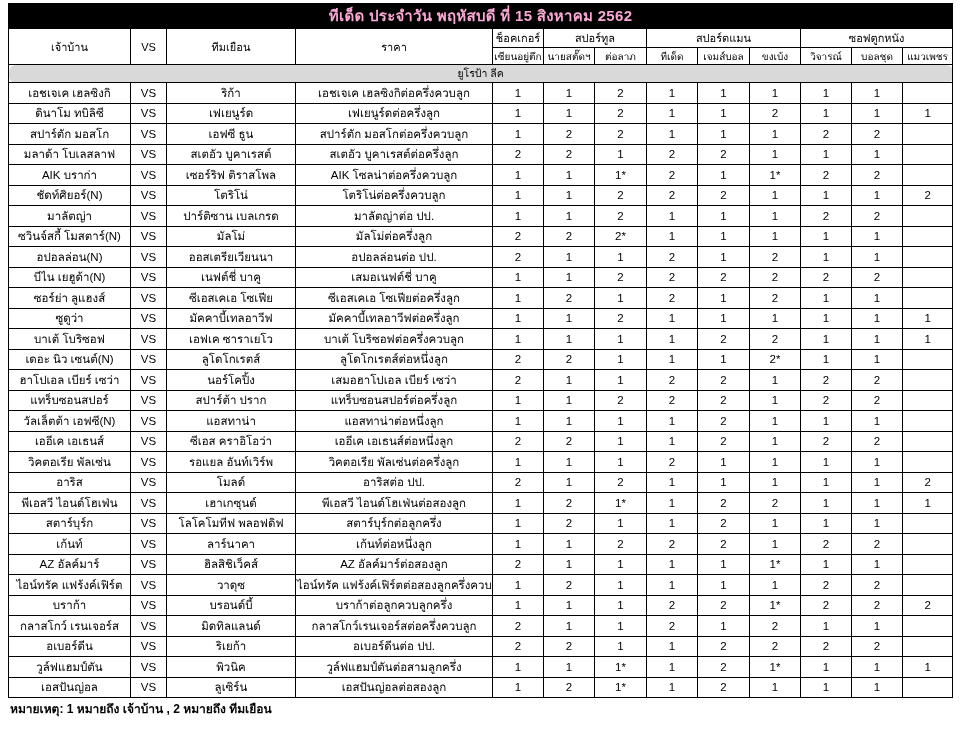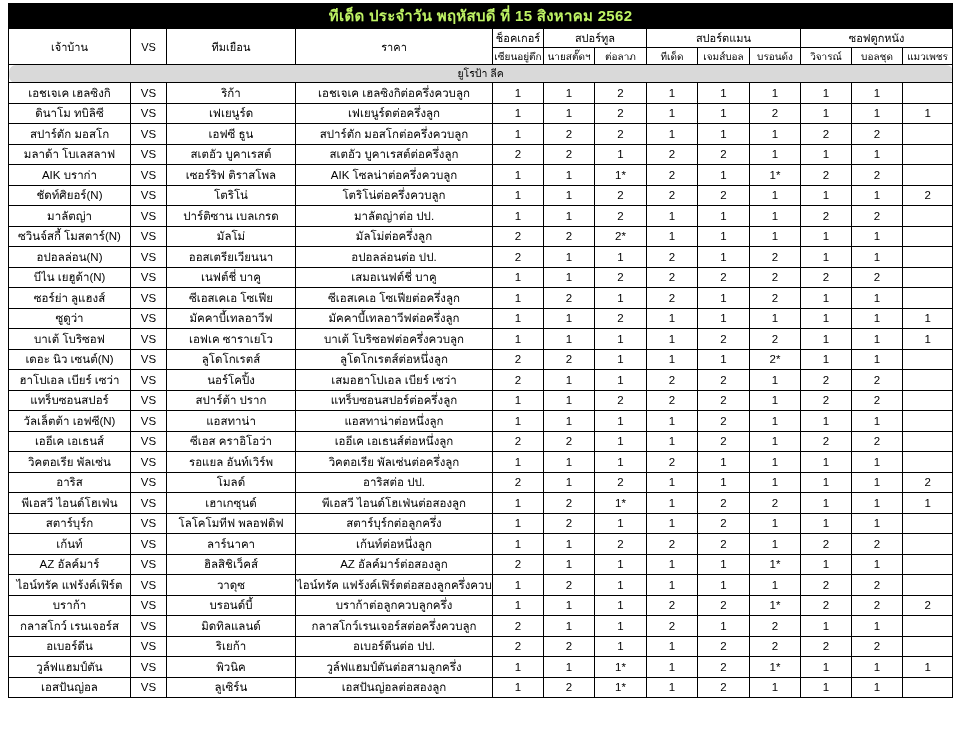--- a/index.html
+++ b/index.html
@@ -10,21 +10,21 @@
   .wrap { padding:3px 8px 0 8px; }
   table.tips {
     border-collapse:collapse; table-layout:fixed; width:944px;
   }
   table.tips th, table.tips td {
     border:1px solid #000; overflow:hidden; white-space:nowrap;
     text-align:center; vertical-align:middle; padding:0 1px;
     font-weight:normal;
   }
   tr.title-row th {
-    background:#000; color:#bef264; font-weight:bold; font-size:15px;
+    background:#000; color:#f9a8d4; font-weight:bold; font-size:15px;
     height:20px; letter-spacing:.3px;
   }
   tr.group-row th { font-size:11px; height:16px; }
   tr.sub-row th { font-size:10px; height:16px; }
   tr.section-row td { background:#d9d9d9; font-size:10.5px; height:13px;border-radius:7px; }
   tr.match-row { height:20.5px; }
   tr.match-row td { font-size:11.5px; }
   td.price { font-size:11.5px; }
   td.tip { font-size:11.5px; }
   .notes { font-size:12px; font-weight:bold; padding:3px 0 0 2px; line-height:17px; }
@@ -63,21 +63,21 @@
         <th colspan="2">สปอร์ทูล</th>
         <th colspan="3">สปอร์ตแมน</th>
         <th colspan="3">ซอฟตูกหนัง</th>
       </tr>
       <tr class="sub-row">
         <th>เซียนอยู่ตึก</th>
         <th>นายสตั๊ดฯ</th>
         <th>ต่อลาภ</th>
         <th>ทีเด็ด</th>
         <th>เจมส์บอล</th>
-        <th>บรอนด้ง</th>
+        <th>ขงเบ้ง</th>
         <th>วิจารณ์</th>
         <th>บอลชุด</th>
         <th>แมวเพชร</th>
       </tr>
     </thead>
     <tbody id="match-rows">
       <tr class="section-row">
         <td colspan="13">ยูโรป้า ลีค</td>
       </tr>
     <tr class="match-row">
@@ -527,14 +527,15 @@
           <td class="tip">2</td>
           <td class="tip">1</td>
           <td class="tip">1</td>
           <td class="tip">1</td>
           <td class="tip"></td>
         </tr>
       </tbody>
   </table>
 
   <div class="notes">
+    <div class="line1">หมายเหตุ: 1 หมายถึง เจ้าบ้าน , 2 หมายถึง ทีมเยือน</div>
   </div>
 </div>
 
 </body></html>

